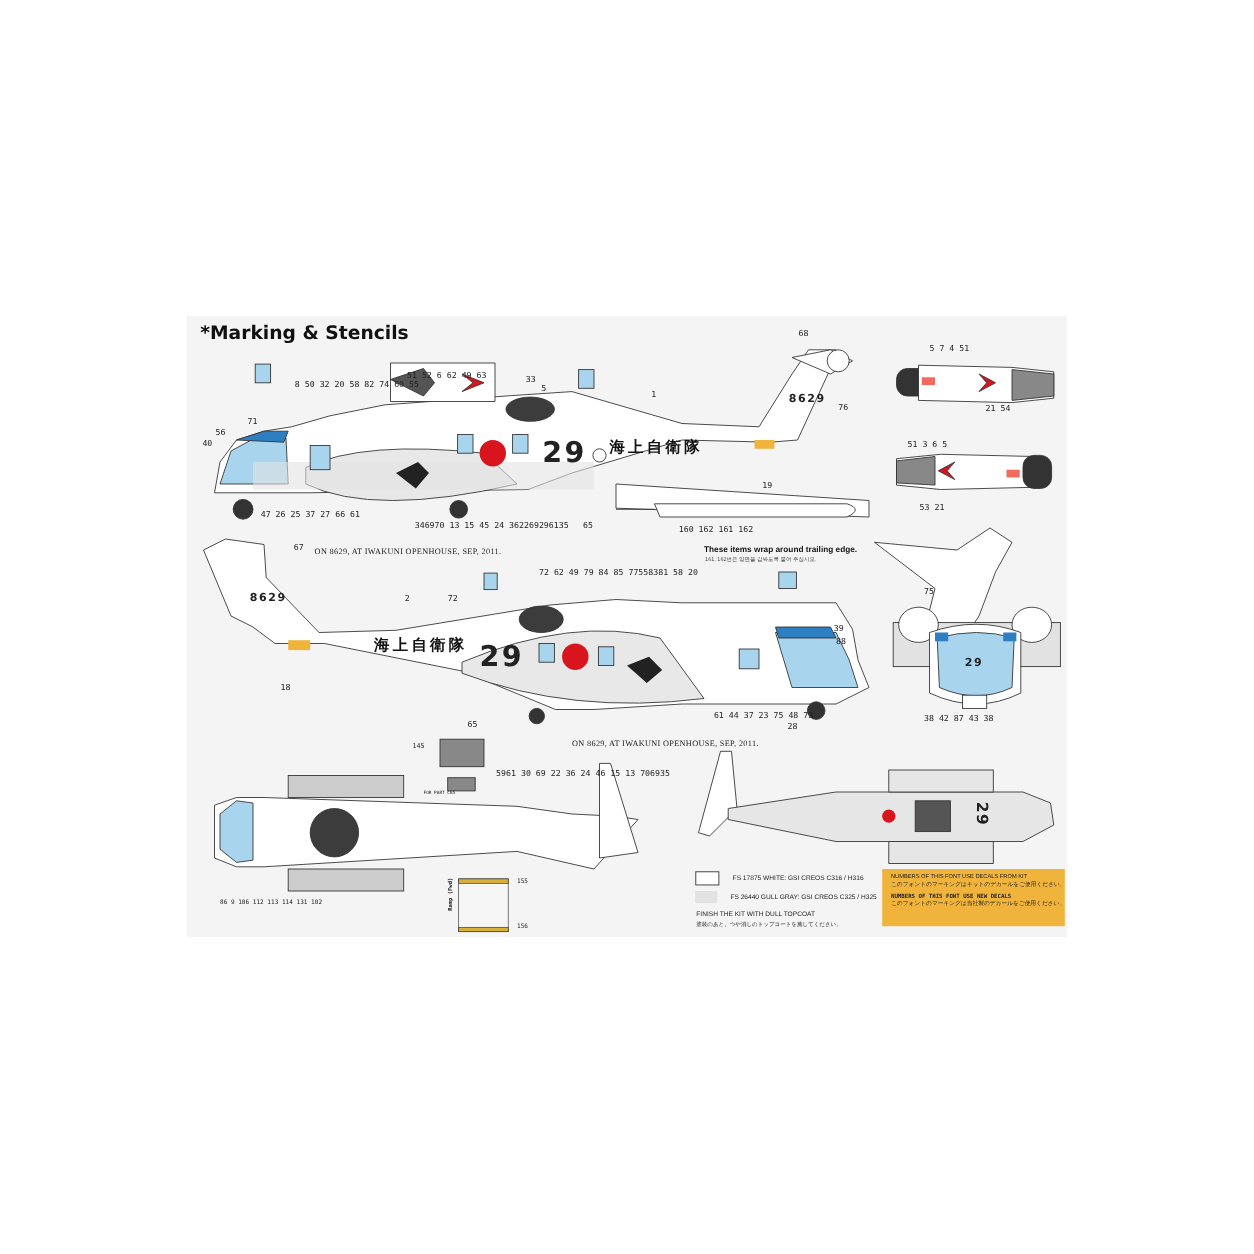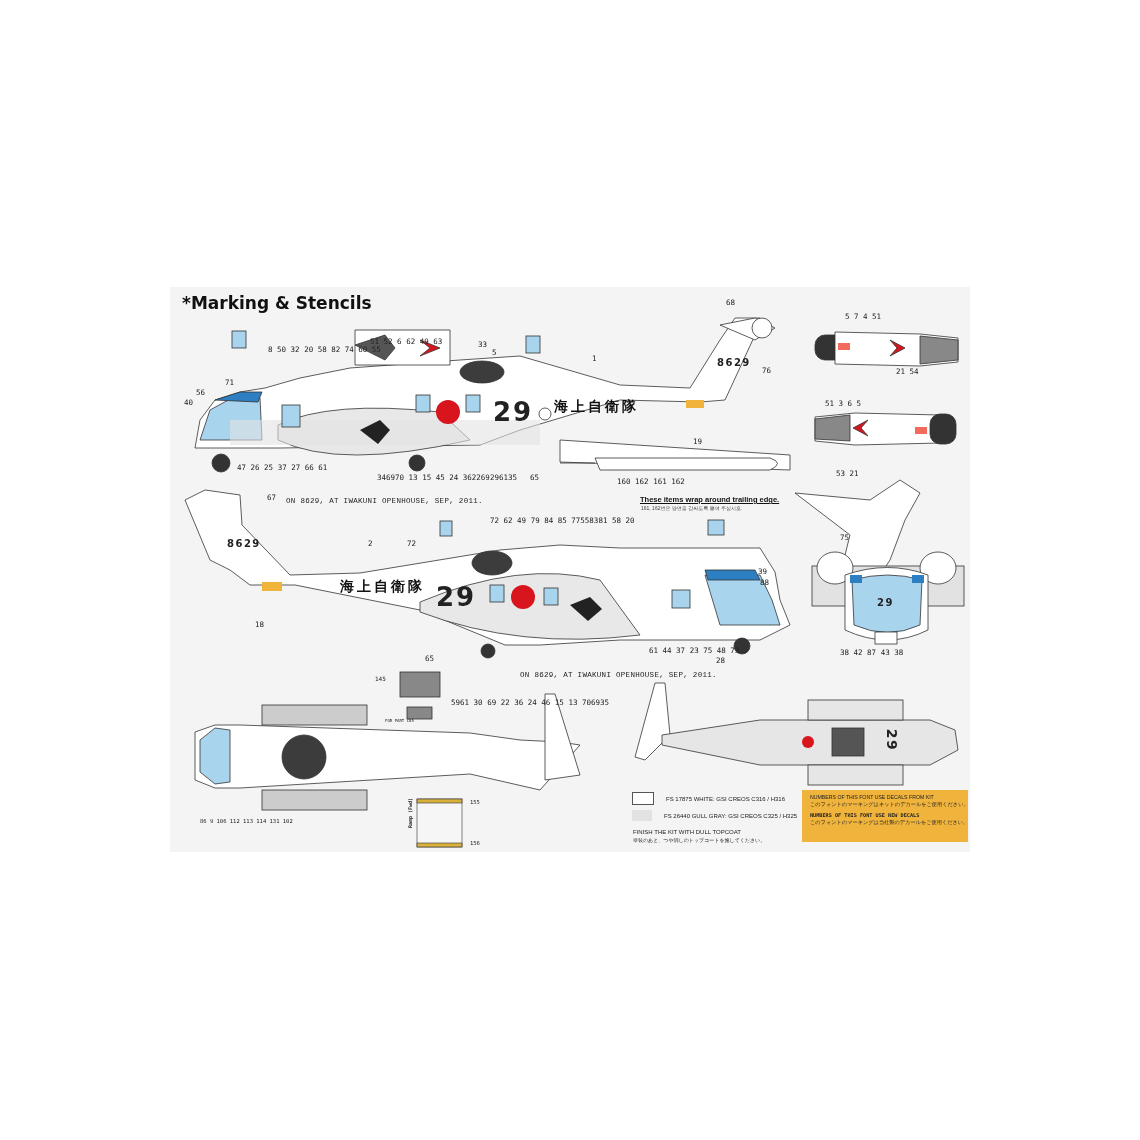--- a/index.html
+++ b/index.html
@@ -1,21 +1,21 @@
 <!DOCTYPE html>
 <html><head>
 <meta charset="utf-8">
 <style>
   html,body{margin:0;padding:0;background:#ffffff;}
   body{width:1140px;height:1140px;position:relative;overflow:hidden;font-family:"Liberation Sans",sans-serif;}
   .sheet{position:absolute;left:170px;top:287px;width:800px;height:565px;background:#f4f4f4;}
   .title{position:absolute;left:182px;top:293px;font-size:17px;font-weight:bold;color:#111;font-family:"DejaVu Sans",sans-serif;}
   svg{position:absolute;left:0;top:0;}
   .lbl{position:absolute;font-size:7.5px;color:#222;font-family:"DejaVu Sans Mono",monospace;white-space:nowrap;}
-  .caption{position:absolute;font-size:7.5px;color:#222;font-family:Liberation Mono, monospace;white-space:nowrap;letter-spacing:0.3px;}
+  .caption{position:absolute;font-size:7.5px;color:#222;font-family:Liberation Serif, serif;white-space:nowrap;letter-spacing:0.3px;}
   .note-bold{position:absolute;font-size:7.5px;font-weight:bold;color:#111;white-space:nowrap;}
   .note-small{position:absolute;font-size:5px;color:#444;white-space:nowrap;}
   .legend-row{position:absolute;display:flex;align-items:center;gap:12px;font-size:6px;color:#222;white-space:nowrap;}
   .swatch{width:20px;height:11px;}
   .swatch.white{background:#fff;border:1px solid #555;}
   .swatch.gray{background:#e2e2e2;}
   .finish{position:absolute;font-size:6px;color:#222;white-space:nowrap;}
   .font-box{position:absolute;left:802px;top:790px;width:166px;height:52px;background:#f0b43c;padding:4px 8px;box-sizing:border-box;font-size:5.2px;color:#222;}
   .font-box div{white-space:nowrap;line-height:7px;}
   .font-box .mono{font-family:"DejaVu Sans Mono",monospace;font-weight:bold;}
@@ -140,21 +140,21 @@
 <div class="kanji" style="left:340px;top:578px;">海上自衛隊</div>
 <div class="big29" style="left:436px;top:582px;">29</div>
 <div class="serial" style="left:227px;top:538px;">8629</div>
 
 <div class="serial" style="left:877px;top:597px;font-size:10px;">29</div>
 <div class="serial" style="left:881px;top:732px;font-size:14px;transform:rotate(90deg);">29</div>
 
 <div class="caption" style="left:286px;top:497px;">ON 8629, AT IWAKUNI OPENHOUSE, SEP, 2011.</div>
 <div class="caption" style="left:520px;top:671px;">ON 8629, AT IWAKUNI OPENHOUSE, SEP, 2011.</div>
 
-<div class="note-bold" style="left:640px;top:495px;text-decoration:underline;">These items wrap around trailing edge.</div>
+<div class="note-bold" style="left:640px;top:495px;">These items wrap around trailing edge.</div>
 <div class="note-small" style="left:641px;top:505px;">161, 162번은 양면을 감싸도록 붙여 주십시오.</div>
 
 <div class="lbl" style="left:237px;top:463px;"><span>47</span> <span>26</span> <span>25</span> <span>37</span> <span>27</span> <span>66</span> <span>61</span></div>
 <div class="lbl" style="left:377px;top:473px;"><span>34</span><span>69</span><span>70</span> <span>13</span> <span>15</span> <span>45</span> <span>24</span> <span>36</span><span>22</span><span>69</span><span>29</span><span>61</span><span>35</span></div>
 <div class="lbl" style="left:530px;top:473px;">65</div>
 <div class="lbl" style="left:693px;top:437px;">19</div>
 
 <div class="lbl" style="left:268px;top:345px;"><span>8</span> <span>50</span> <span>32</span> <span>20</span> <span>58</span> <span>82</span> <span>74</span> <span>60</span> <span>55</span></div>
 <div class="lbl" style="left:370px;top:337px;"><span>51</span> <span>52</span>  <span>6</span> <span>62</span> <span>49</span> <span>63</span></div>
 <div class="lbl" style="left:478px;top:340px;">33</div>
@@ -164,21 +164,21 @@
 <div class="lbl" style="left:762px;top:366px;">76</div>
 <div class="lbl" style="left:225px;top:378px;">71</div>
 <div class="lbl" style="left:196px;top:388px;">56</div>
 <div class="lbl" style="left:184px;top:398px;">40</div>
 
 <div class="lbl" style="left:617px;top:477px;"><span>160</span>    <span>162</span>    <span>161</span>    <span>162</span></div>
 
 <div class="lbl" style="left:845px;top:312px;"><span>5</span>          <span>7</span>   <span>4</span>  <span>51</span></div>
 <div class="lbl" style="left:896px;top:367px;"><span>21</span>    <span>54</span></div>
 <div class="lbl" style="left:825px;top:399px;"><span>51</span>  <span>3</span>   <span>6</span>           <span>5</span></div>
-<div class="lbl" style="left:836px;top:457px;margin-top:12px;"><span>53</span>   <span>21</span></div>
+<div class="lbl" style="left:836px;top:457px;"><span>53</span>   <span>21</span></div>
 
 <div class="lbl" style="left:243px;top:493px;padding-left:24px;">67</div>
 <div class="lbl" style="left:368px;top:539px;">2</div>
 <div class="lbl" style="left:407px;top:539px;">72</div>
 <div class="lbl" style="left:490px;top:516px;"><span>72</span>  <span>62</span>  <span>49</span> <span>79</span> <span>84</span>   <span>85</span> <span>77</span><span>55</span><span>83</span><span>81</span> <span>58</span> <span>20</span></div>
 <div class="lbl" style="left:255px;top:620px;">18</div>
 <div class="lbl" style="left:425px;top:654px;">65</div>
 <div class="lbl" style="left:451px;top:660px;margin-top:38px;"><span>59</span><span>61</span> <span>30</span> <span>69</span> <span>22</span> <span>36</span> <span>24</span> <span>46</span> <span>15</span> <span>13</span> <span>70</span><span>69</span><span>35</span></div>
 <div class="lbl" style="left:617px;top:646px;margin-left:32px;"><span>61</span> <span>44</span>      <span>37</span> <span>23</span> <span>75</span> <span>48</span>  <span>73</span></div>
 <div class="lbl" style="left:716px;top:656px;">28</div>

